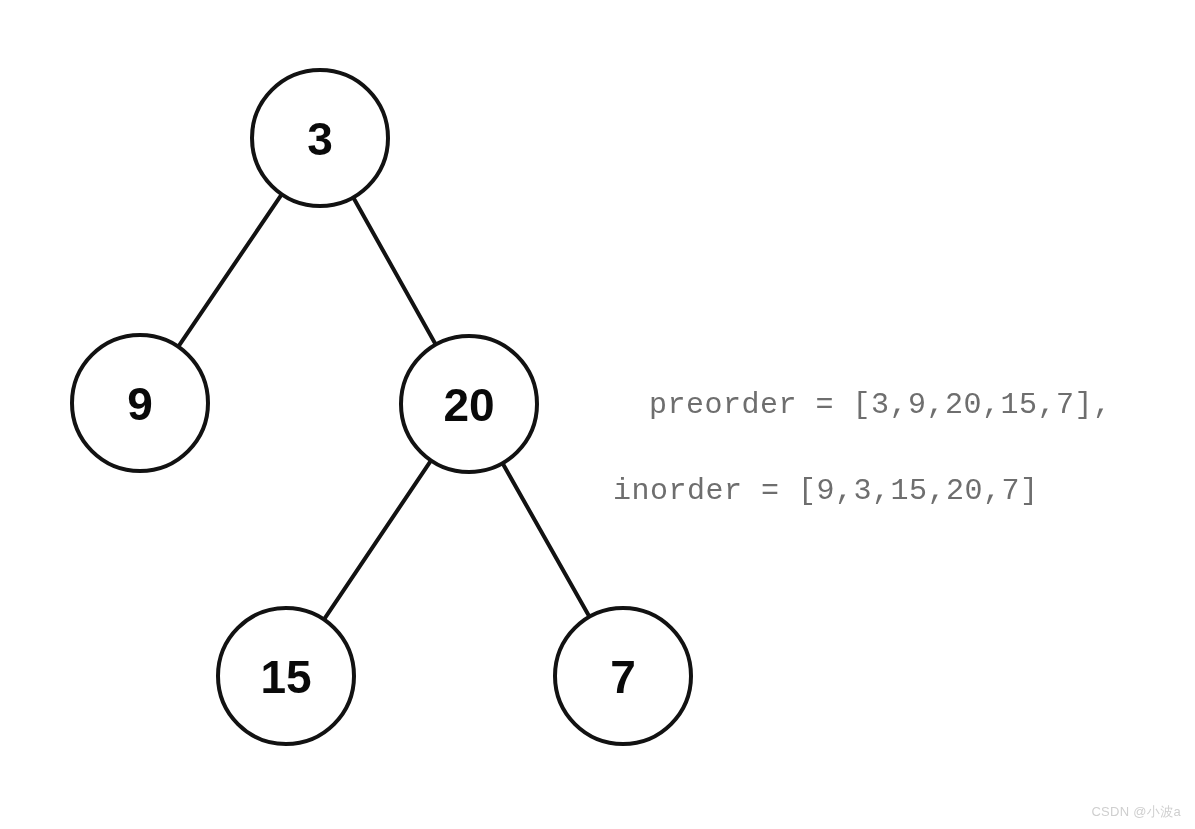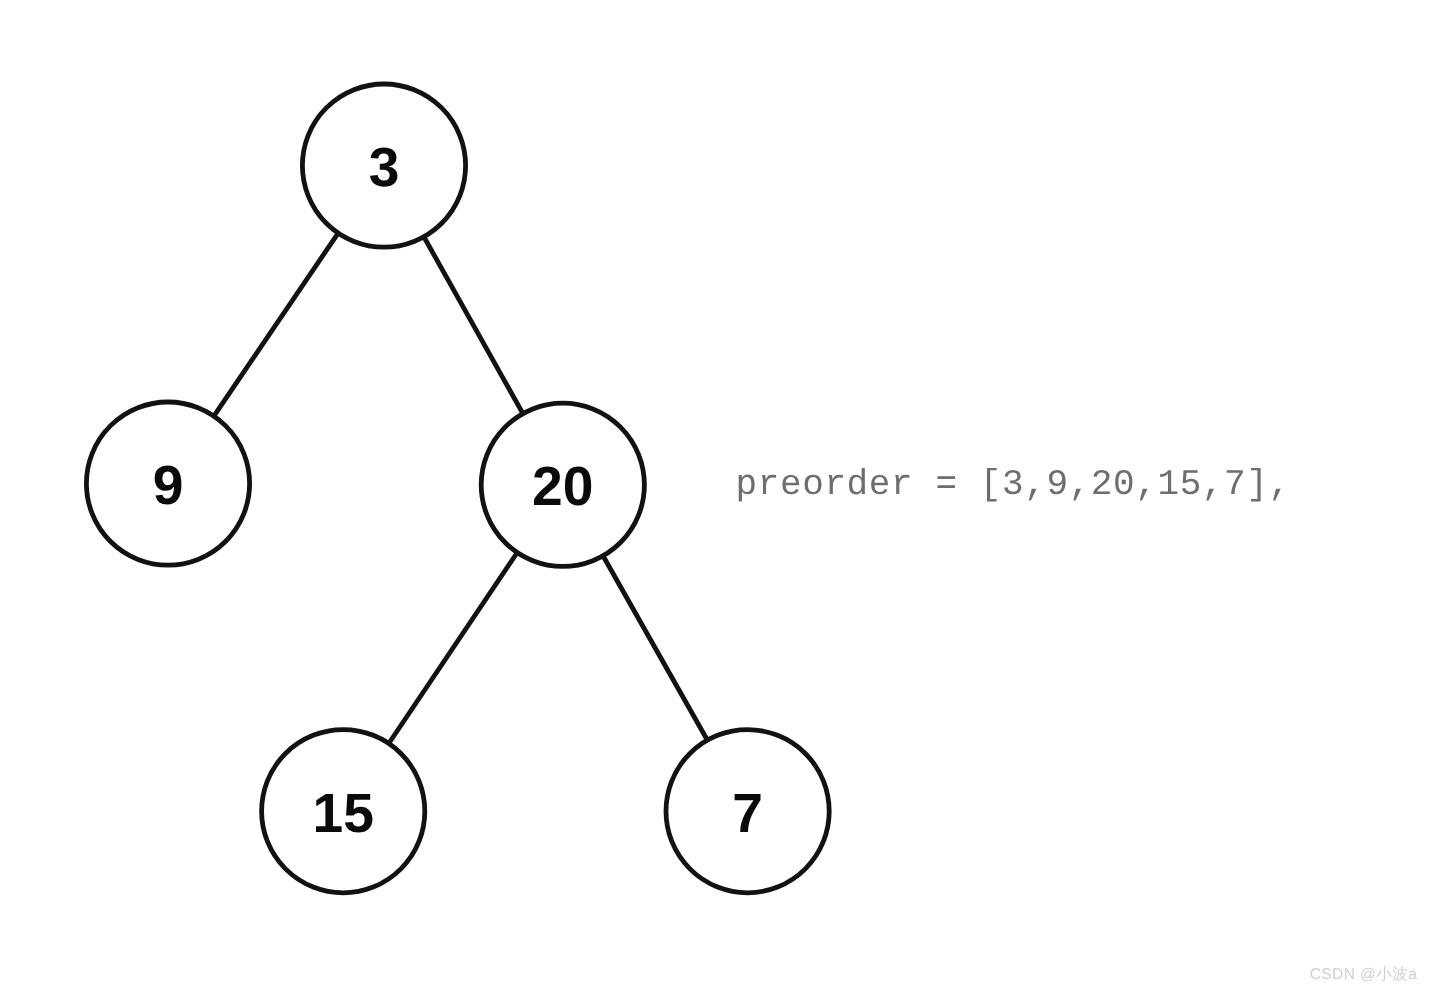--- a/index.html
+++ b/index.html
@@ -65,20 +65,21 @@
     font-family: "Liberation Mono", monospace;
     font-size: 30px;
     color: #6e6e6e;
     letter-spacing: 0.5px;
     white-space: pre;
     line-height: 1;
   }
 
   .traversal-line.first {
     margin-bottom: 56px;
+    margin-left: 36px;
   }
 
   .watermark {
     position: absolute;
     right: 14px;
     bottom: 8px;
     font-family: "Liberation Sans", sans-serif;
     font-size: 13px;
     color: #cfcfcf;
     white-space: pre;
@@ -117,17 +118,18 @@
         </g>
         <g>
           <circle cx="623" cy="676" r="68" class="node-circle" fill="#ffffff" stroke="#121212"></circle>
           <text x="623" y="677" class="node-label" fill="#0a0a0a">7</text>
         </g>
       </g>
   </svg>
 
   <div class="traversal-block">
     <div class="traversal-line first">preorder = [3,9,20,15,7],</div>
+    <div class="traversal-line">inorder = [9,3,15,20,7]</div>
   </div>
 
   <div class="watermark">CSDN @小波a</div>
 
 </div>
 
 </body></html>

